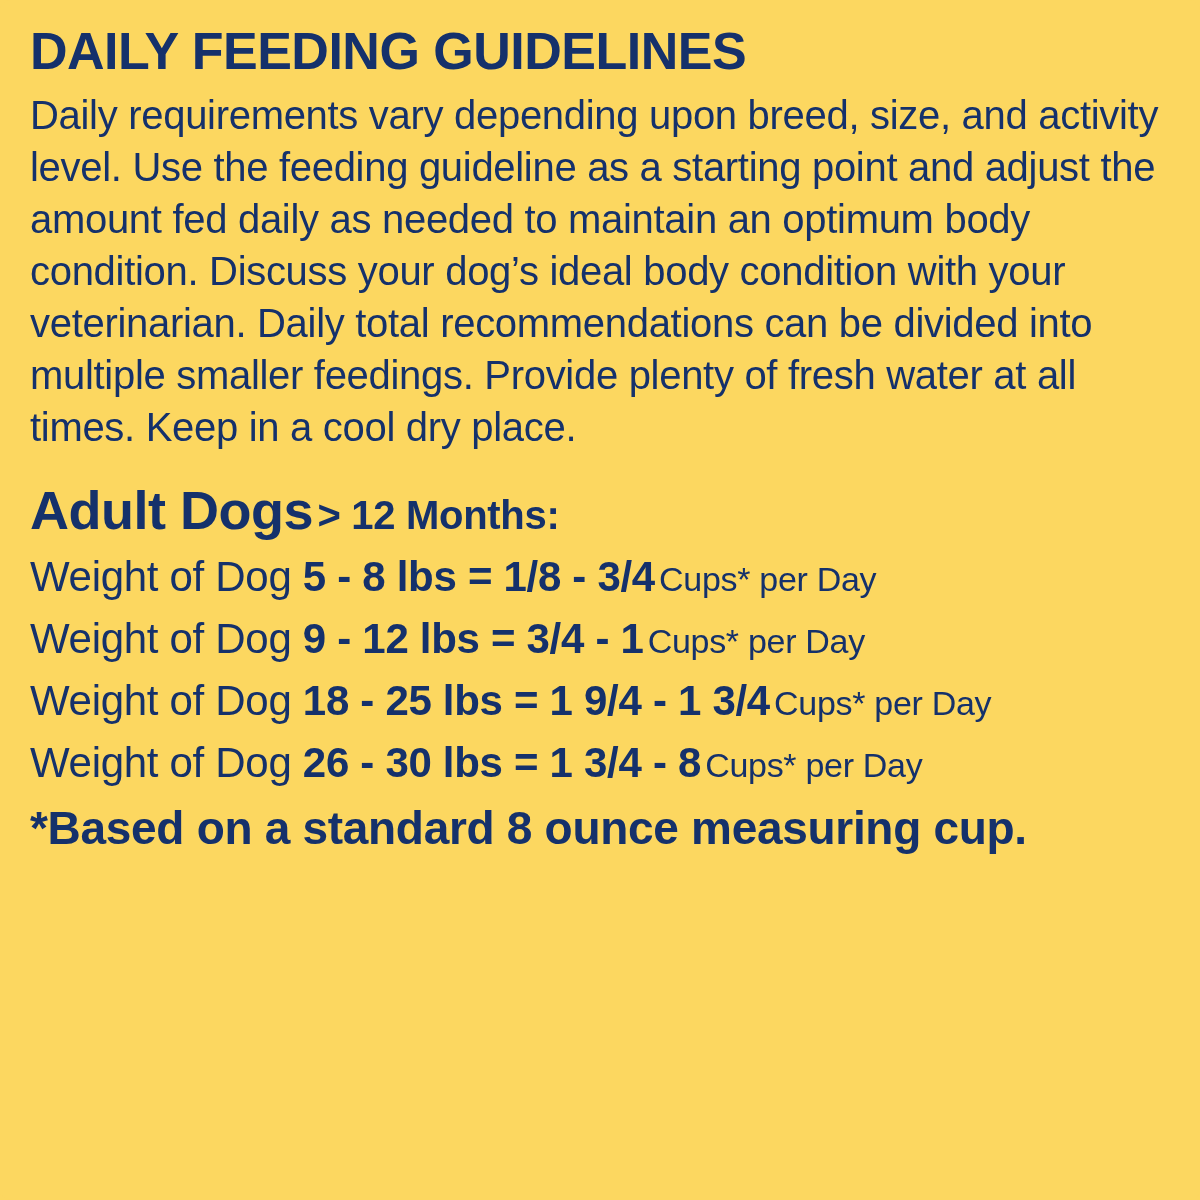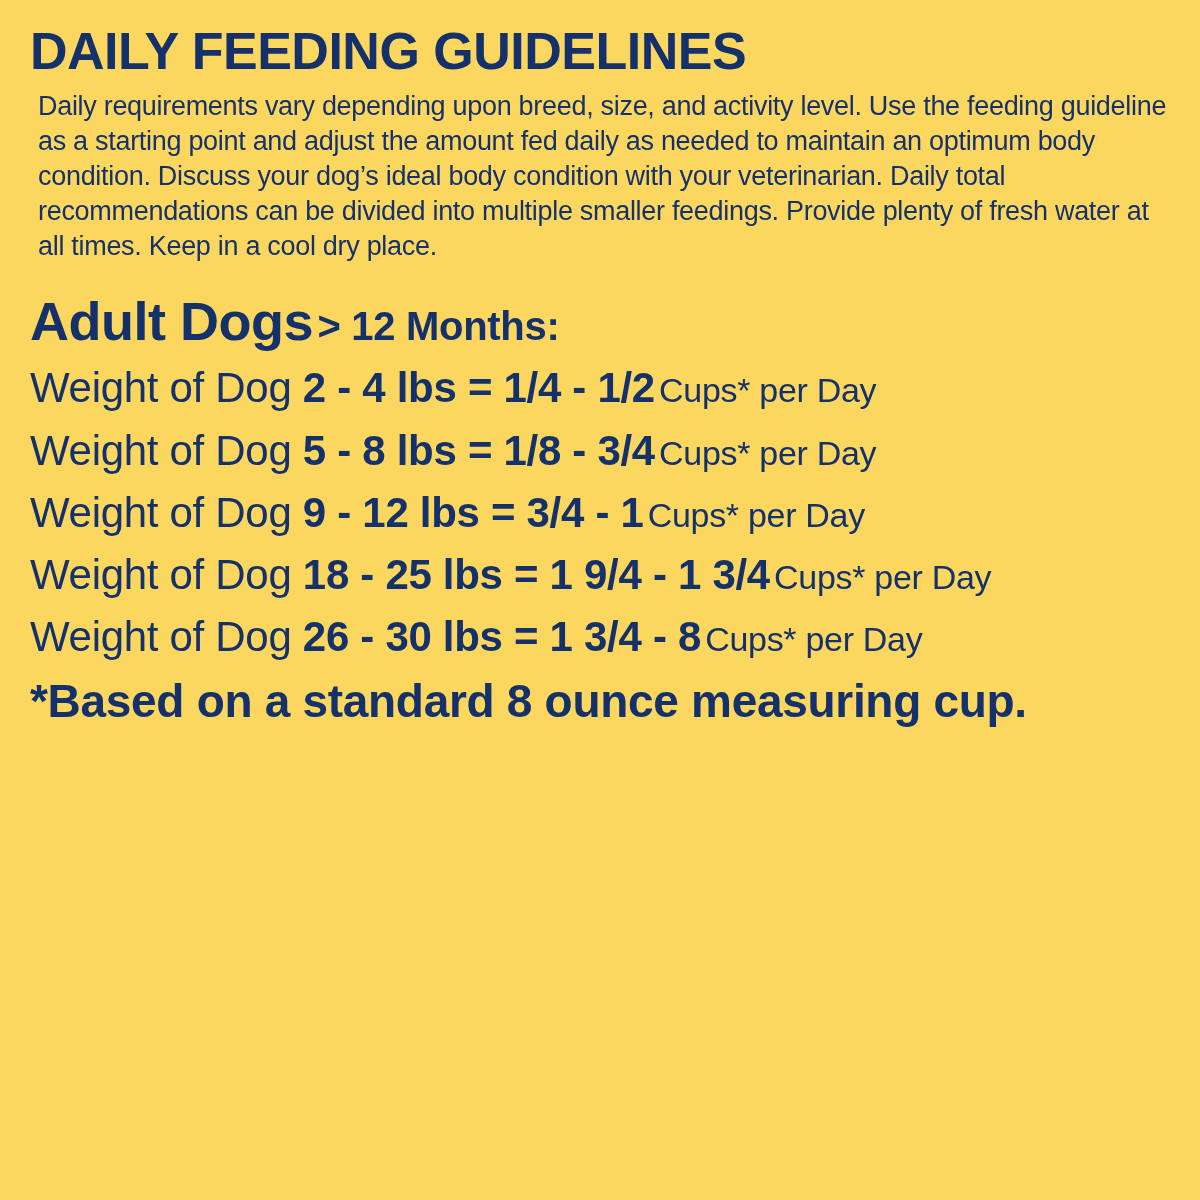--- a/index.html
+++ b/index.html
@@ -24,23 +24,23 @@
   }
   .title {
     font-size: 52px;
     font-weight: bold;
     letter-spacing: -0.5px;
     line-height: 1.05;
     margin: 0 0 10px 0;
     color: #15316B;
   }
   .intro {
-    font-size: 27px;
+    font-size: 40px;
     line-height: 1.30;
-    margin: 0 0 28px 8px;
+    margin: 0 0 28px 0;
     color: #15316B;
     letter-spacing: -0.3px;
   }
   .section-head {
     margin: 8px 0 6px 0;
     line-height: 1.1;
     white-space: nowrap;
   }
   .section-head .big {
     font-size: 54px;
@@ -89,23 +89,20 @@
 
   <p class="intro">Daily requirements vary depending upon breed, size, and activity level. Use the feeding guideline as a starting point and adjust the amount fed daily as needed to maintain an optimum body condition. Discuss your dog’s ideal body condition with your veterinarian. Daily total recommendations can be divided into multiple smaller feedings. Provide plenty of fresh water at all times. Keep in a cool dry place.</p>
 
   <div class="section-head">
     <span class="big">Adult Dogs</span>
     <span class="small">&gt; 12 Months:</span>
   </div>
 
   <div class="rows">
 
-    <div class="row">
-      <span class="lbl">Weight of Dog </span><span class="val">2 - 4 lbs = 1/4 - 1/2</span> <span class="unit">Cups* per Day</span>
-    </div>
 
     <div class="row">
       <span class="lbl">Weight of Dog </span><span class="val">5 - 8 lbs = 1/8 - 3/4</span> <span class="unit">Cups* per Day</span>
     </div>
 
     <div class="row">
       <span class="lbl">Weight of Dog </span><span class="val">9 - 12 lbs = 3/4 - 1</span> <span class="unit">Cups* per Day</span>
     </div>
 
 

